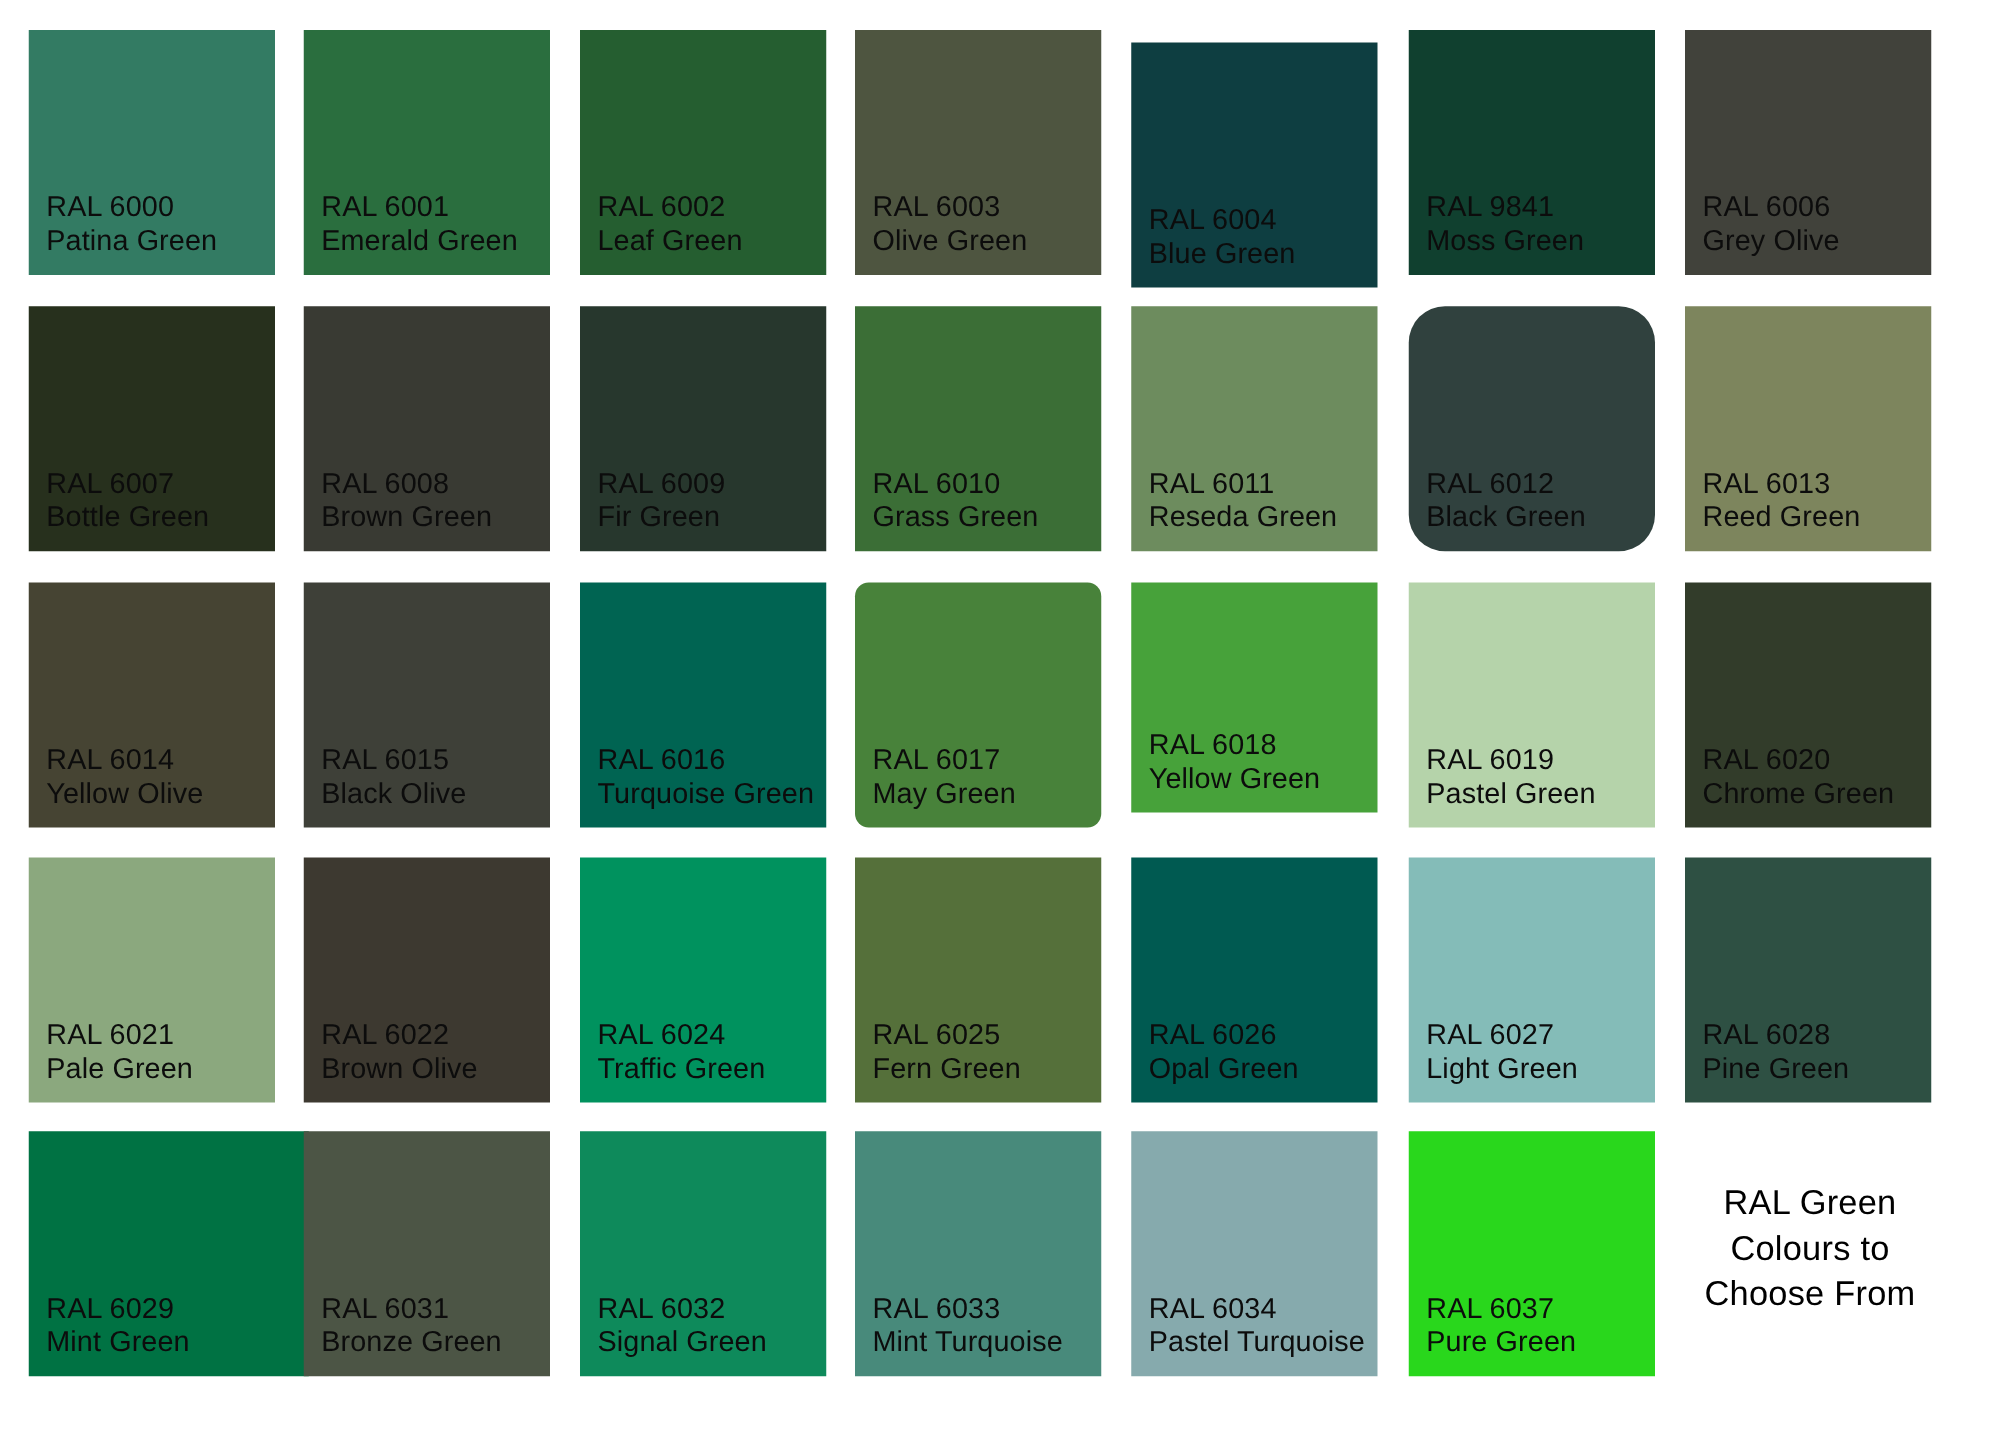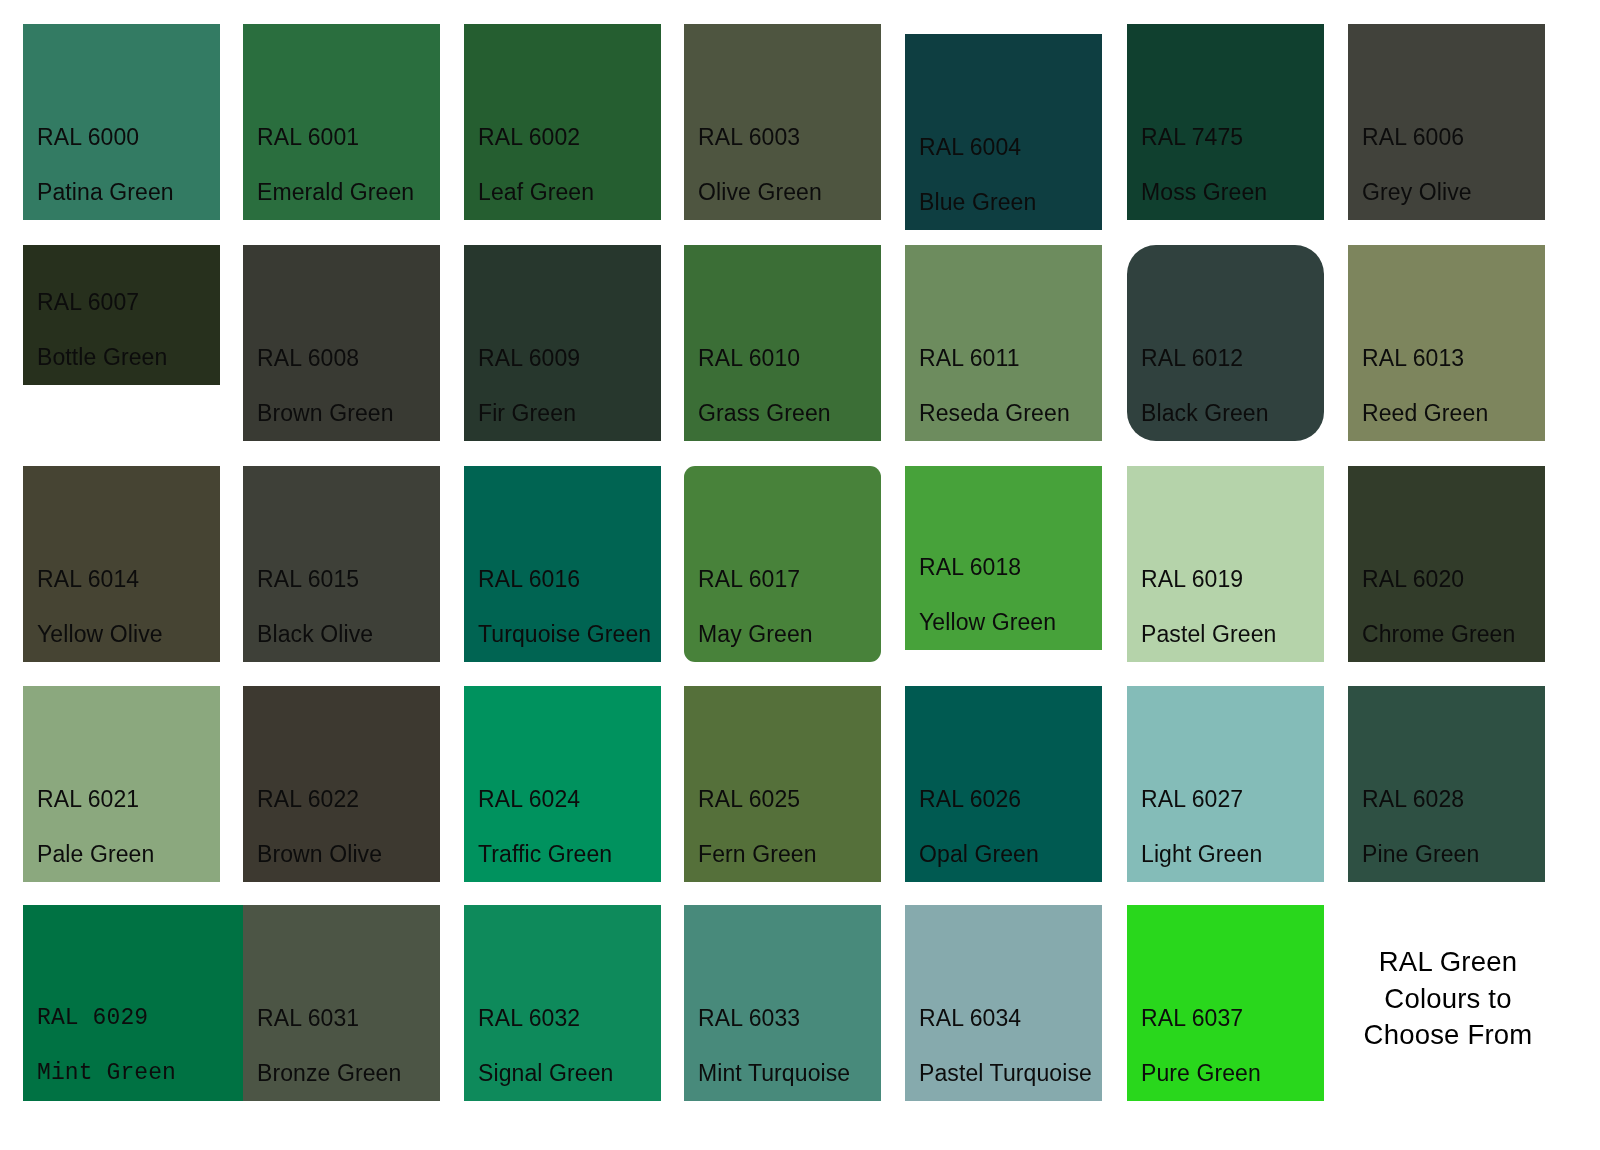--- a/index.html
+++ b/index.html
@@ -31,21 +31,20 @@
     color: #0c0c0c;
     font-size: 23px;
     letter-spacing: 0.1px;
     white-space: nowrap;
   }
   .swatch-code {
     display: block;
   }
   .swatch-name {
     display: block;
-    margin-top: 28px;
   }
   #chart-title {
     position: absolute;
     left: 1348px;
     top: 944px;
     width: 200px;
     text-align: center;
     color: #000000;
     font-size: 27.5px;
     line-height: 1.33;
@@ -85,31 +84,31 @@
         </div>
       </div>
       <div class="swatch" style="left: 905px; top: 34px; width: 197px; height: 196px; background: rgb(14, 62, 65);">
         <div class="swatch-label">
           <span class="swatch-code">RAL 6004</span>
           <span class="swatch-name">Blue Green</span>
         </div>
       </div>
       <div class="swatch" style="left: 1127px; top: 24px; width: 197px; height: 196px; background: rgb(16, 64, 47);">
         <div class="swatch-label">
-          <span class="swatch-code">RAL 7475</span>
+          <span class="swatch-code">RAL 9841</span>
           <span class="swatch-name">Moss Green</span>
         </div>
       </div>
       <div class="swatch" style="left: 1348px; top: 24px; width: 197px; height: 196px; background: rgb(65, 66, 59);">
         <div class="swatch-label">
           <span class="swatch-code">RAL 6006</span>
           <span class="swatch-name">Grey Olive</span>
         </div>
       </div>
-      <div class="swatch" style="left: 23px; top: 245px; width: 197px; height: 140px; background: rgb(39, 48, 29);">
+      <div class="swatch" style="left: 23px; top: 245px; width: 197px; height: 196px; background: rgb(39, 48, 29);">
         <div class="swatch-label">
           <span class="swatch-code">RAL 6007</span>
           <span class="swatch-name">Bottle Green</span>
         </div>
       </div>
       <div class="swatch" style="left: 243px; top: 245px; width: 197px; height: 196px; background: rgb(57, 58, 51);">
         <div class="swatch-label">
           <span class="swatch-code">RAL 6008</span>
           <span class="swatch-name">Brown Green</span>
         </div>
@@ -221,21 +220,21 @@
           <span class="swatch-code">RAL 6027</span>
           <span class="swatch-name">Light Green</span>
         </div>
       </div>
       <div class="swatch" style="left: 1348px; top: 686px; width: 197px; height: 196px; background: rgb(46, 80, 67);">
         <div class="swatch-label">
           <span class="swatch-code">RAL 6028</span>
           <span class="swatch-name">Pine Green</span>
         </div>
       </div>
-      <div class="swatch" style="left: 23px; top: 905px; width: 224px; height: 196px; background: rgb(0, 114, 67); font-family: Liberation Mono, monospace;">
+      <div class="swatch" style="left: 23px; top: 905px; width: 224px; height: 196px; background: rgb(0, 114, 67);">
         <div class="swatch-label">
           <span class="swatch-code">RAL 6029</span>
           <span class="swatch-name">Mint Green</span>
         </div>
       </div>
       <div class="swatch" style="left: 243px; top: 905px; width: 197px; height: 196px; background: rgb(76, 85, 69);">
         <div class="swatch-label">
           <span class="swatch-code">RAL 6031</span>
           <span class="swatch-name">Bronze Green</span>
         </div>

